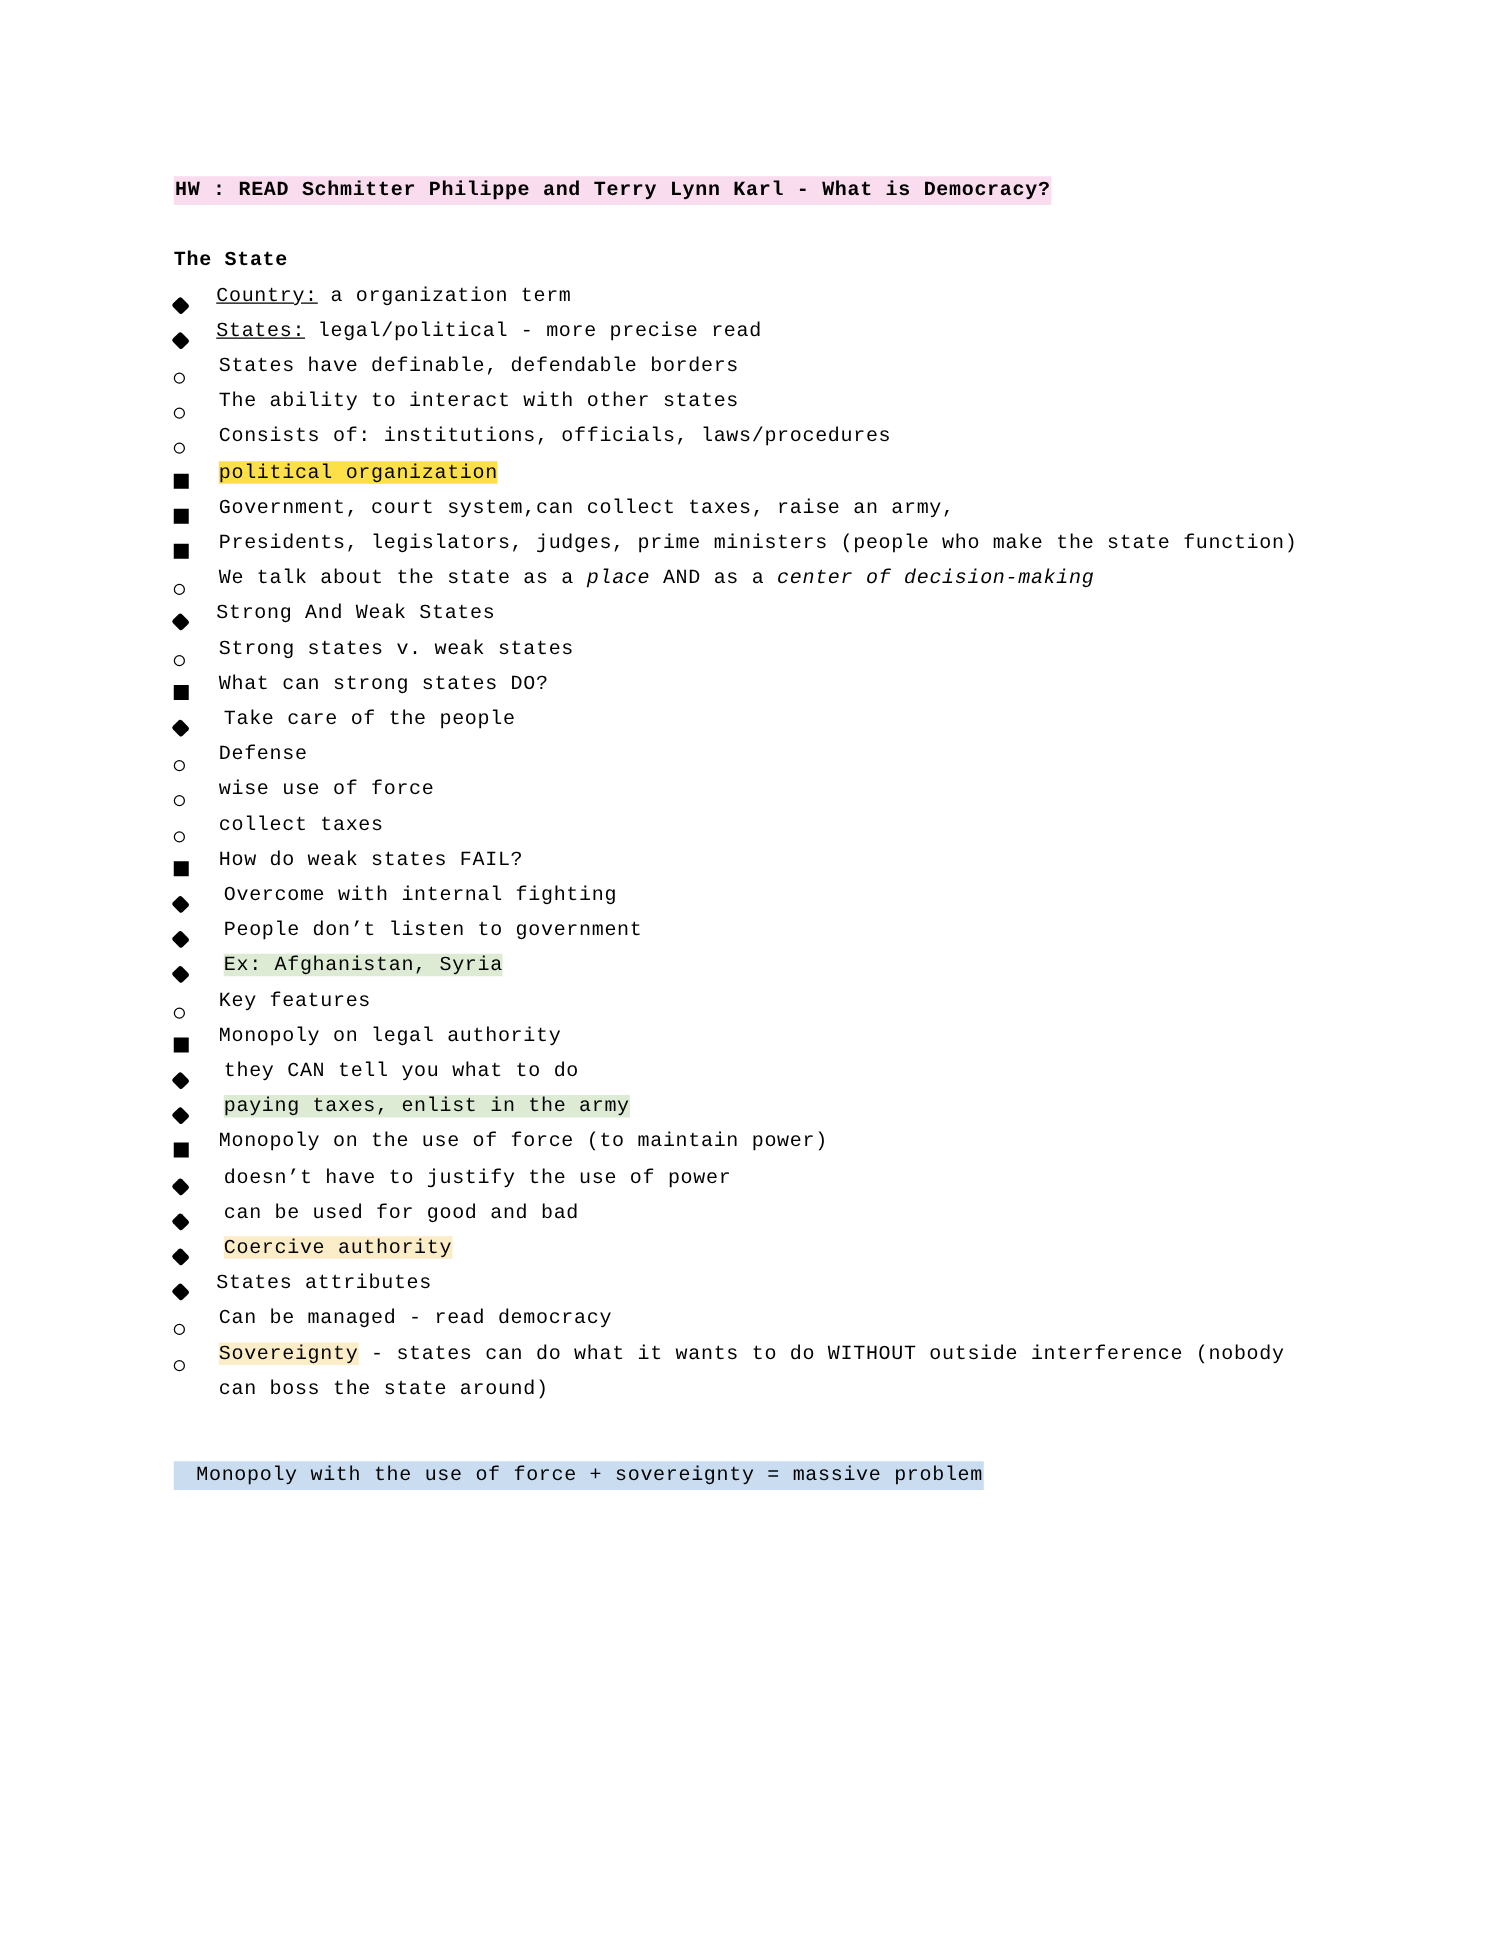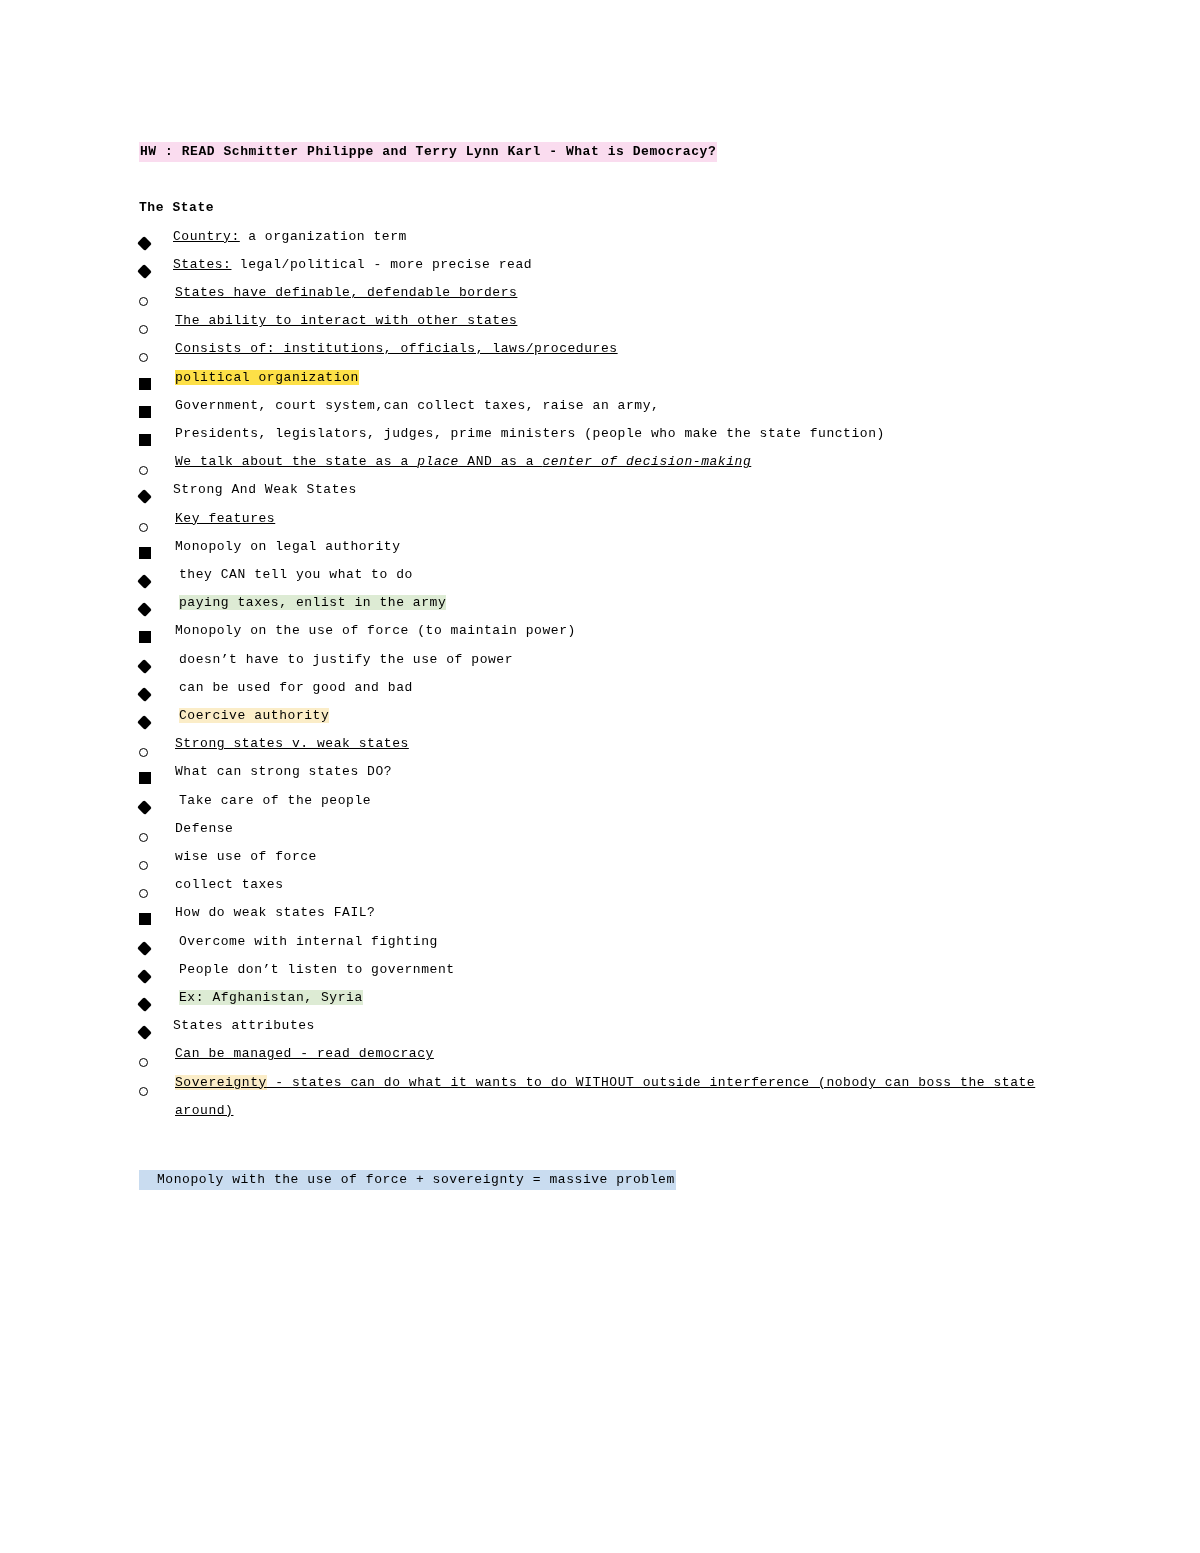--- a/index.html
+++ b/index.html
@@ -14,21 +14,21 @@
   .page {
     position: relative;
     width: 1200px;
     height: 1553px;
     background: #ffffff;
     box-sizing: border-box;
     padding: 138px 150px 0 139px;
     overflow: hidden;
   }
   .doc {
-    font-size: 13px;
+    font-size: 16px;
     line-height: 28.2px;
     letter-spacing: 0.55px;
   }
 
   
   .hw-line {
     font-weight: bold;
     margin: 0 0 0 0;
     white-space: nowrap;
   }
@@ -67,21 +67,21 @@
   }
 
   
   .lvl1 { margin-left: 39px; }
   .lvl2 { margin-left: 68px; }
   .lvl3 { margin-left: 68px; }
   .lvl4 { margin-left: 68px; }
   .lvl5 { margin-left: 68px; }
 
   .lvl1 > li.item > .txt { padding-left: 34px; }
-  .lvl2 > li.item > .txt { padding-left: 36px; text-decoration: underline; }
+  .lvl2 > li.item > .txt { padding-left: 36px; }
   .lvl3 > li.item > .txt { padding-left: 36px; }
   .lvl4 > li.item > .txt { padding-left: 40px; }
   .lvl5 > li.item > .txt { padding-left: 36px; }
 
   
   .bullet-diamond {
     display: inline-block;
     position: relative;
     width: 11px;
     height: 11px;
@@ -188,63 +188,20 @@
             <span class="txt"><span>We talk about the state as a </span><span class="i">place</span><span> AND as a </span><span class="i">center of decision-making</span></span>
           </li>
         </ul>
       </li>
 
       <li class="item">
         <span class="marker"><i class="bullet-diamond"></i></span>
         <span class="txt">Strong And Weak States</span>
 
         <ul class="lvl lvl2">
-          <li class="item">
-            <span class="marker"><i class="bullet-circle"></i></span>
-            <span class="txt">Key features</span>
-
-            <ul class="lvl lvl3">
-              <li class="item">
-                <span class="marker"><i class="bullet-square"></i></span>
-                <span class="txt">Monopoly on legal authority</span>
-
-                <ul class="lvl lvl4">
-                  <li class="item">
-                    <span class="marker"><i class="bullet-diamond"></i></span>
-                    <span class="txt">they CAN tell you what to do</span>
-                  </li>
-                  <li class="item">
-                    <span class="marker"><i class="bullet-diamond"></i></span>
-                    <span class="txt"><span class="hl-green">paying taxes, enlist in the army</span></span>
-                  </li>
-                </ul>
-              </li>
-
-              <li class="item">
-                <span class="marker"><i class="bullet-square"></i></span>
-                <span class="txt">Monopoly on the use of force (to maintain power)</span>
-
-                <ul class="lvl lvl4">
-                  <li class="item">
-                    <span class="marker"><i class="bullet-diamond"></i></span>
-                    <span class="txt">doesn’t have to justify the use of power</span>
-                  </li>
-                  <li class="item">
-                    <span class="marker"><i class="bullet-diamond"></i></span>
-                    <span class="txt">can be used for good and bad</span>
-                  </li>
-                  <li class="item">
-                    <span class="marker"><i class="bullet-diamond"></i></span>
-                    <span class="txt"><span class="hl-cream">Coercive authority</span></span>
-                  </li>
-                </ul>
-              </li>
-            </ul>
-          </li>
-
           <li class="item">
             <span class="marker"><i class="bullet-circle"></i></span>
             <span class="txt">Strong states v. weak states</span>
 
             <ul class="lvl lvl3">
               <li class="item">
                 <span class="marker"><i class="bullet-square"></i></span>
                 <span class="txt">What can strong states DO?</span>
 
                 <ul class="lvl lvl4">
@@ -284,20 +241,63 @@
                     <span class="txt">People don’t listen to government</span>
                   </li>
                   <li class="item">
                     <span class="marker"><i class="bullet-diamond"></i></span>
                     <span class="txt"><span class="hl-green">Ex: Afghanistan, Syria</span></span>
                   </li>
                 </ul>
               </li>
             </ul>
           </li>
+
+          <li class="item">
+            <span class="marker"><i class="bullet-circle"></i></span>
+            <span class="txt">Key features</span>
+
+            <ul class="lvl lvl3">
+              <li class="item">
+                <span class="marker"><i class="bullet-square"></i></span>
+                <span class="txt">Monopoly on legal authority</span>
+
+                <ul class="lvl lvl4">
+                  <li class="item">
+                    <span class="marker"><i class="bullet-diamond"></i></span>
+                    <span class="txt">they CAN tell you what to do</span>
+                  </li>
+                  <li class="item">
+                    <span class="marker"><i class="bullet-diamond"></i></span>
+                    <span class="txt"><span class="hl-green">paying taxes, enlist in the army</span></span>
+                  </li>
+                </ul>
+              </li>
+
+              <li class="item">
+                <span class="marker"><i class="bullet-square"></i></span>
+                <span class="txt">Monopoly on the use of force (to maintain power)</span>
+
+                <ul class="lvl lvl4">
+                  <li class="item">
+                    <span class="marker"><i class="bullet-diamond"></i></span>
+                    <span class="txt">doesn’t have to justify the use of power</span>
+                  </li>
+                  <li class="item">
+                    <span class="marker"><i class="bullet-diamond"></i></span>
+                    <span class="txt">can be used for good and bad</span>
+                  </li>
+                  <li class="item">
+                    <span class="marker"><i class="bullet-diamond"></i></span>
+                    <span class="txt"><span class="hl-cream">Coercive authority</span></span>
+                  </li>
+                </ul>
+              </li>
+            </ul>
+          </li>
         </ul>
       </li>
 
       <li class="item">
         <span class="marker"><i class="bullet-diamond"></i></span>
         <span class="txt">States attributes</span>
 
         <ul class="lvl lvl2">
           <li class="item">
             <span class="marker"><i class="bullet-circle"></i></span>

